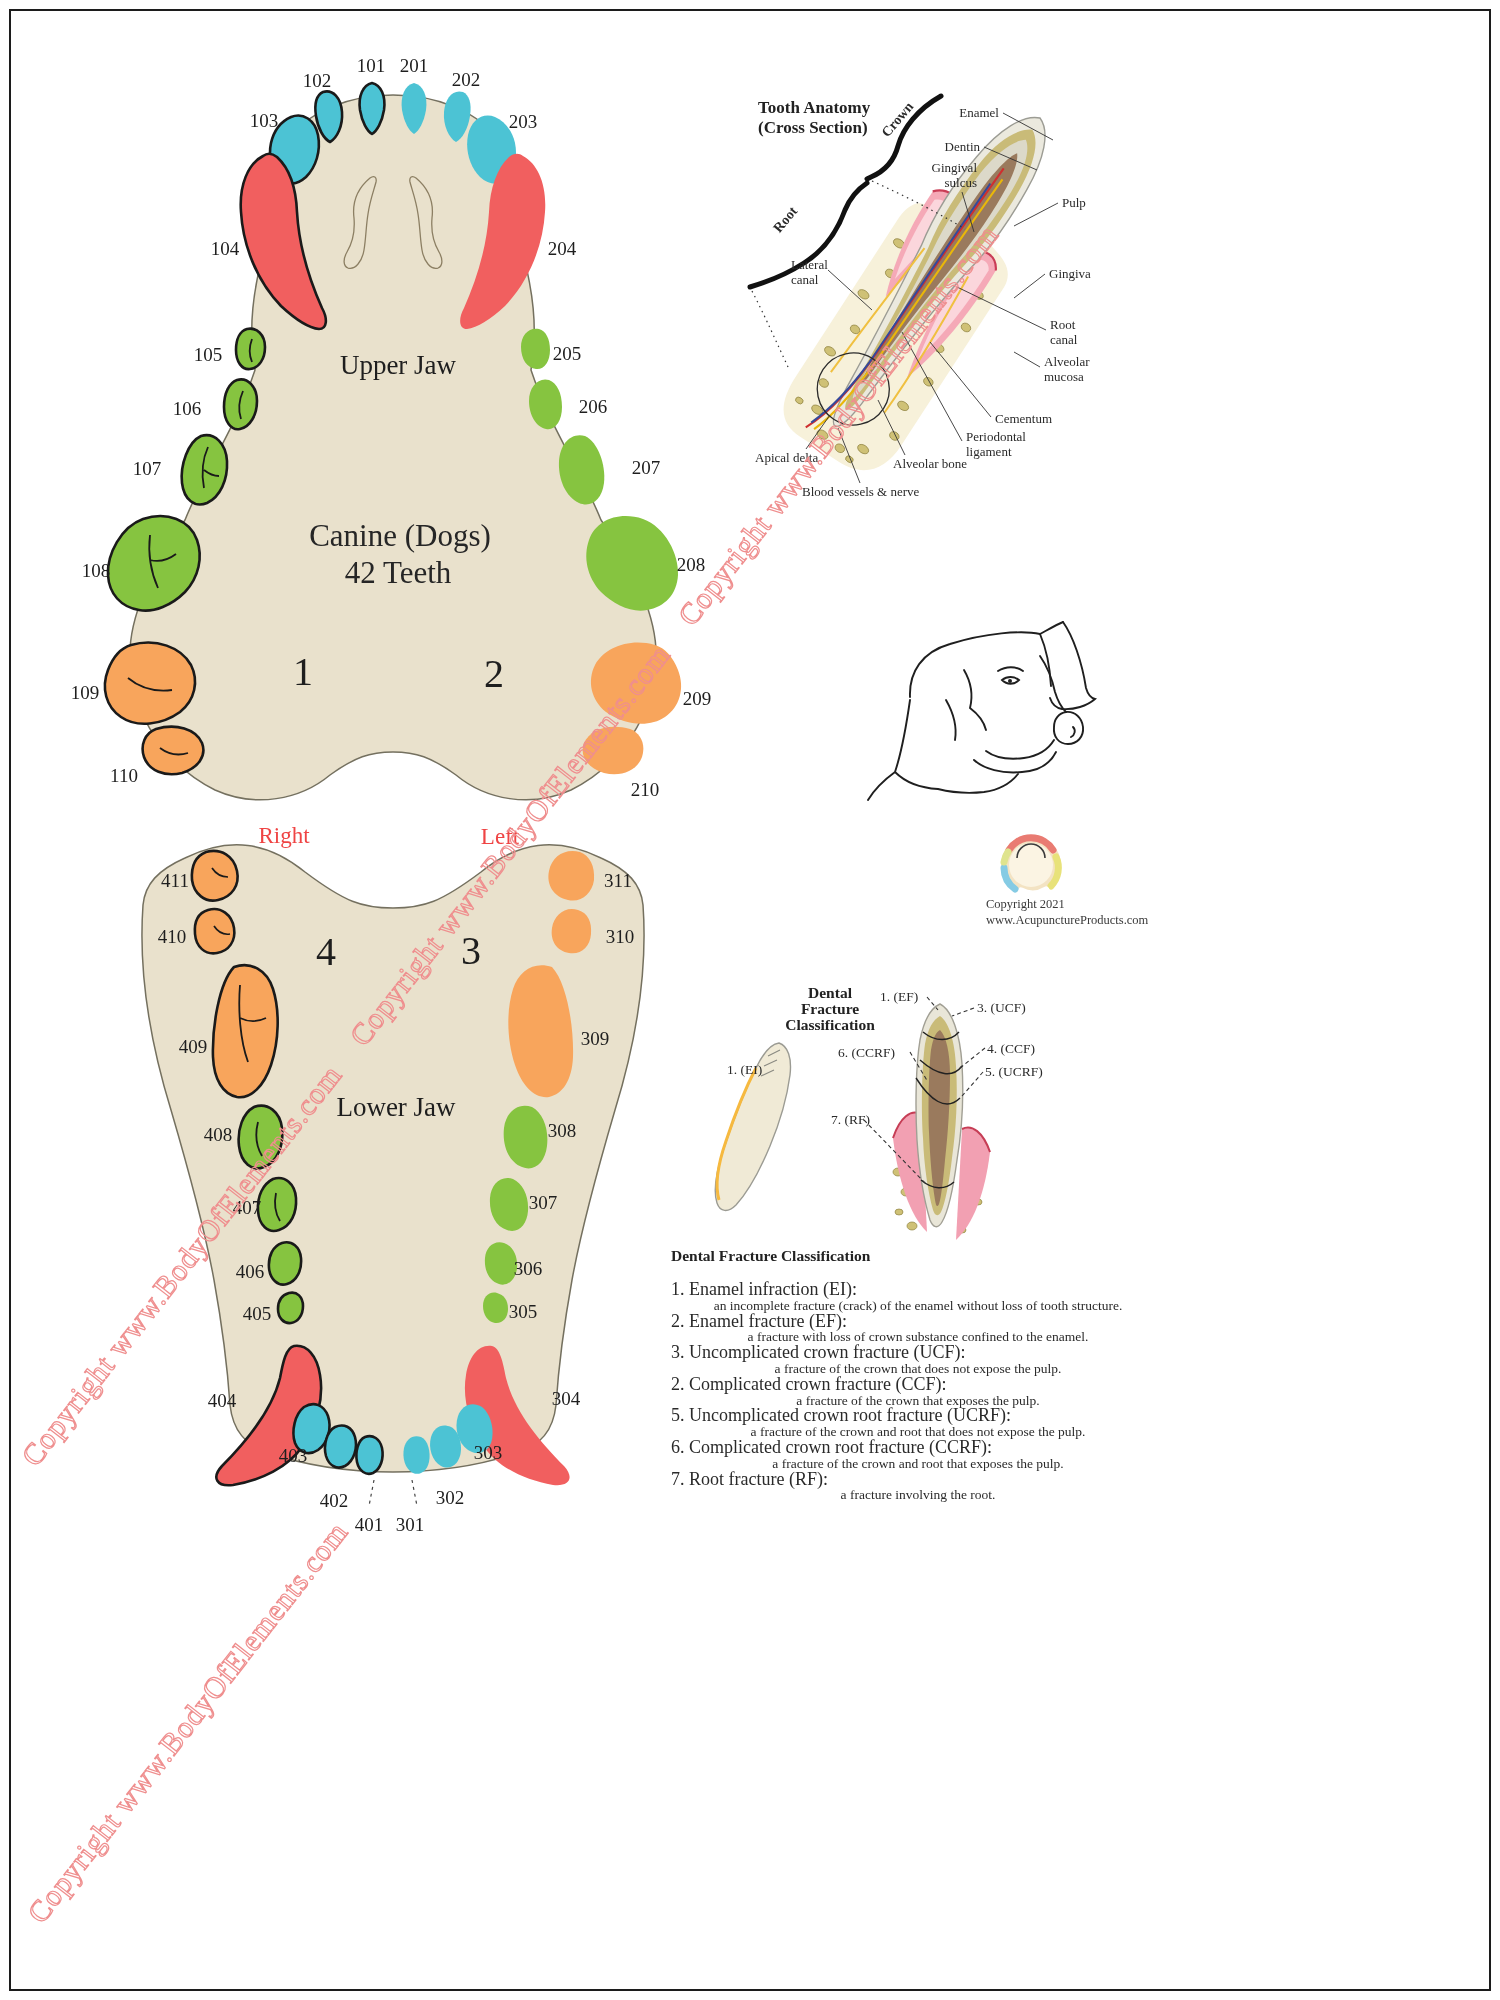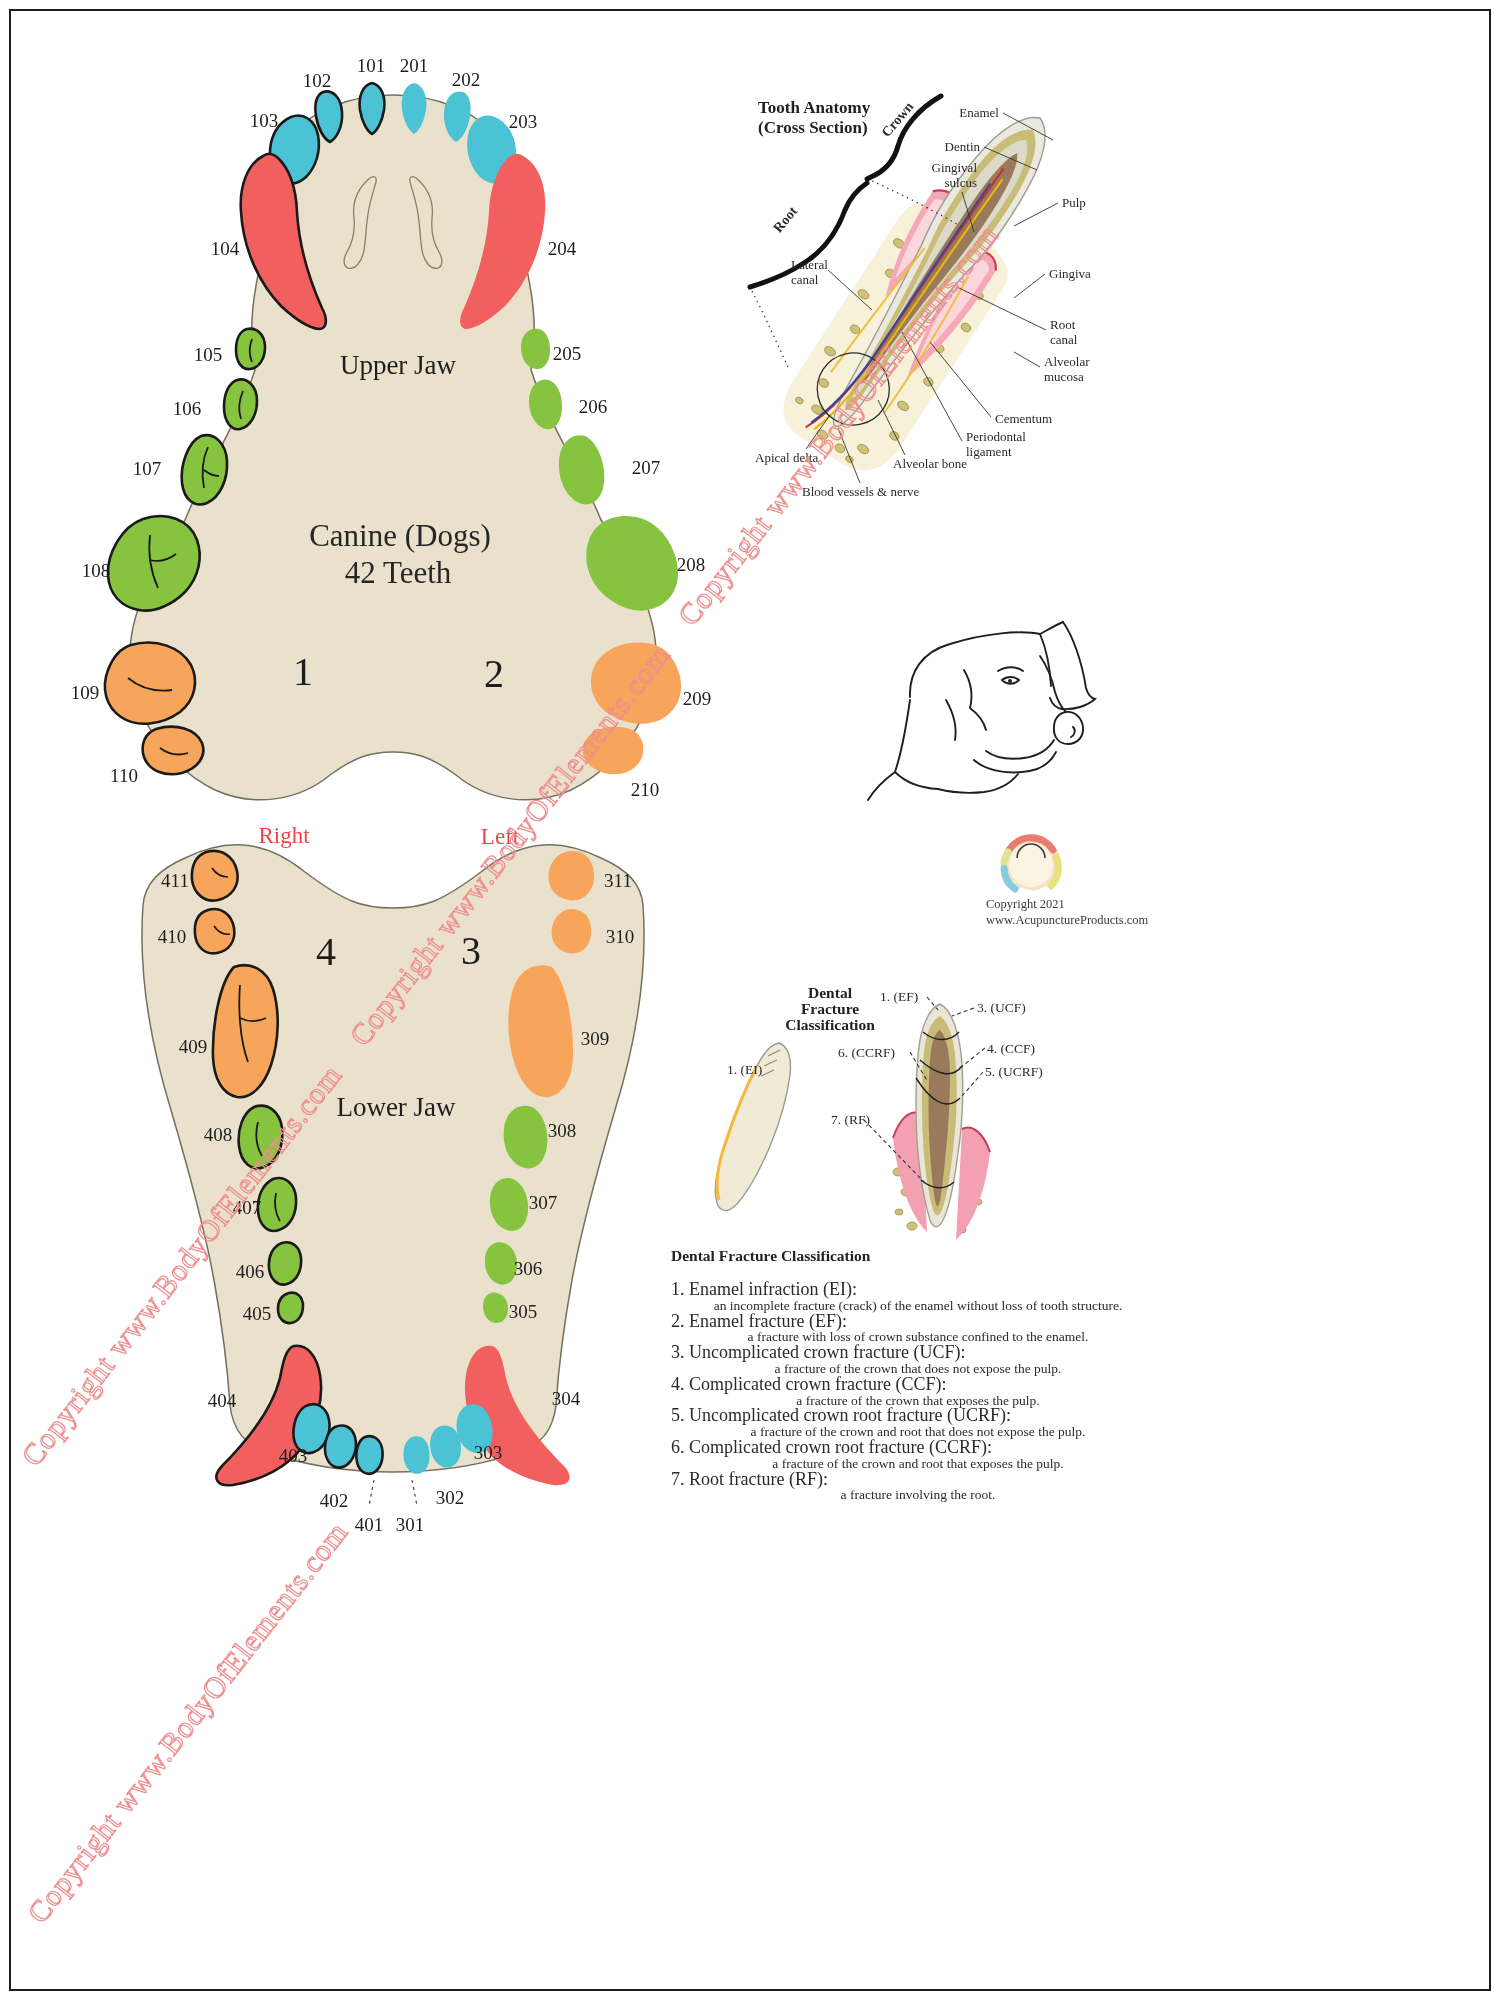--- a/index.html
+++ b/index.html
@@ -435,21 +435,21 @@
   <div class="fd-label" style="left:831px;top:1112px">7. (RF)</div>
 
   <div class="ft-block">
     <div class="ft-head">Dental Fracture Classification</div>
     <div class="ft-term">1. Enamel infraction (EI):</div>
     <div class="ft-desc">an incomplete fracture (crack) of the enamel without loss of tooth structure.</div>
     <div class="ft-term">2. Enamel fracture (EF):</div>
     <div class="ft-desc">a fracture with loss of crown substance confined to the enamel.</div>
     <div class="ft-term">3. Uncomplicated crown fracture (UCF):</div>
     <div class="ft-desc">a fracture of the crown that does not expose the pulp.</div>
-    <div class="ft-term">4. Complicated crown fracture (CCF):</div>
+    <div class="ft-term">2. Complicated crown fracture (CCF):</div>
     <div class="ft-desc">a fracture of the crown that exposes the pulp.</div>
     <div class="ft-term">5. Uncomplicated crown root fracture (UCRF):</div>
     <div class="ft-desc">a fracture of the crown and root that does not expose the pulp.</div>
     <div class="ft-term">6. Complicated crown root fracture (CCRF):</div>
     <div class="ft-desc">a fracture of the crown and root that exposes the pulp.</div>
     <div class="ft-term">7. Root fracture (RF):</div>
     <div class="ft-desc">a fracture involving the root.</div>
   </div>
 
   <div class="wm-band" style="left:28px;top:1445px;transform:rotate(-52deg);">

